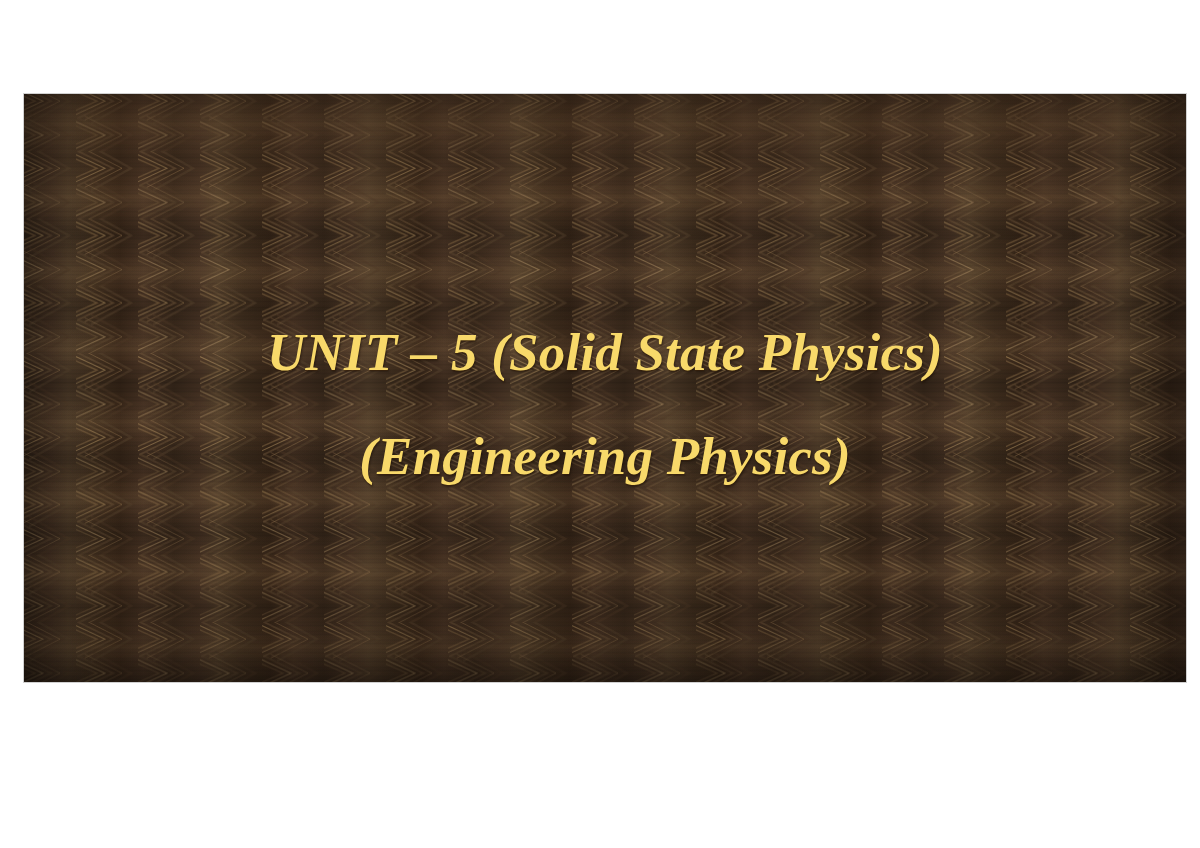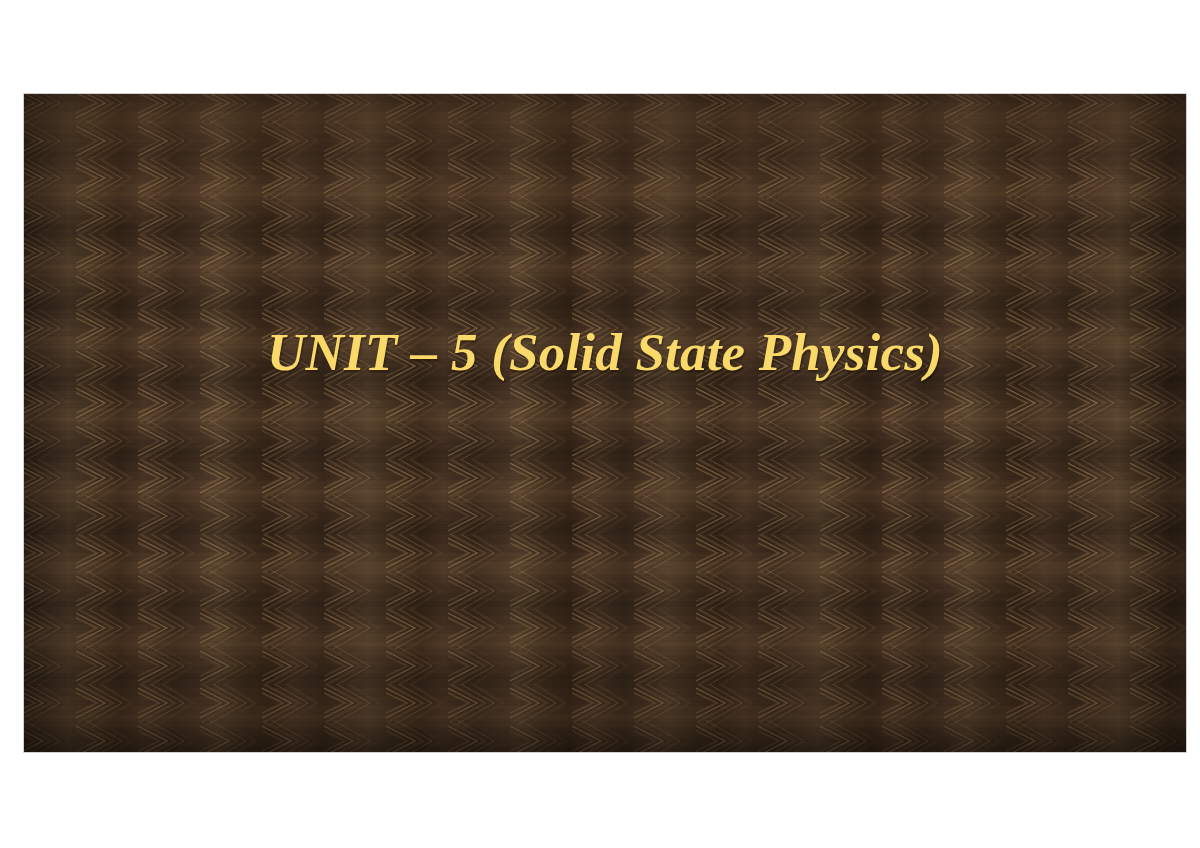--- a/index.html
+++ b/index.html
@@ -15,21 +15,21 @@
     overflow: hidden;
     font-family: "Liberation Serif", "DejaVu Serif", serif;
   }
 
   
   #slide-panel {
     position: absolute;
     left: 24px;
     top: 94px;
     width: 1162px;
-    height: 658px;
+    height: 588px;
     overflow: hidden;
     background: #44301f;
     box-shadow: 0 0 0 1px rgba(0,0,0,0.18);
   }
 
   
   .wood-base {
     position: absolute;
     inset: 0;
     background:
@@ -167,15 +167,16 @@
       <rect x="0" y="0" width="1182" height="678" fill="url(#chev)"></rect>
     </svg>
   </div>
 
   <div class="wood-striations"></div>
   <div class="wood-tint"></div>
   <div class="wood-vignette"></div>
 
   <div id="title-block">
     <div class="title-line" id="title-line-1">UNIT – 5 (Solid State Physics)</div>
+    <div class="title-line" id="title-line-2">(Engineering Physics)</div>
   </div>
 
 </div>
 
 </body></html>

